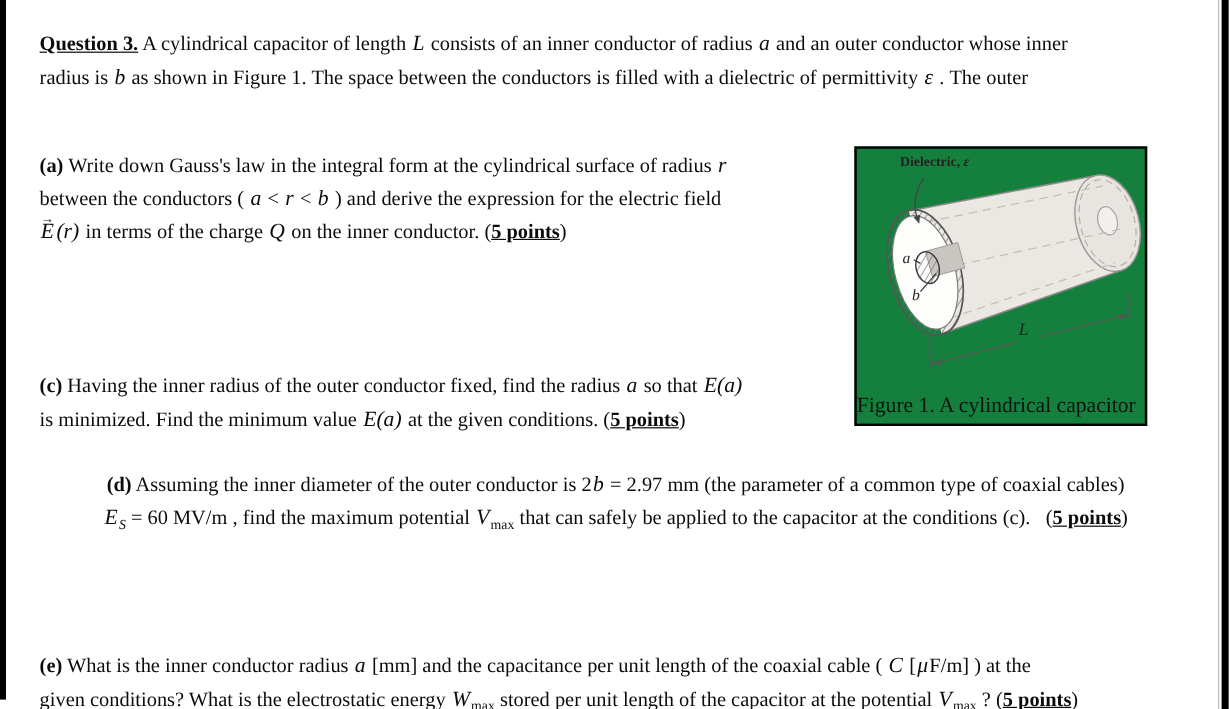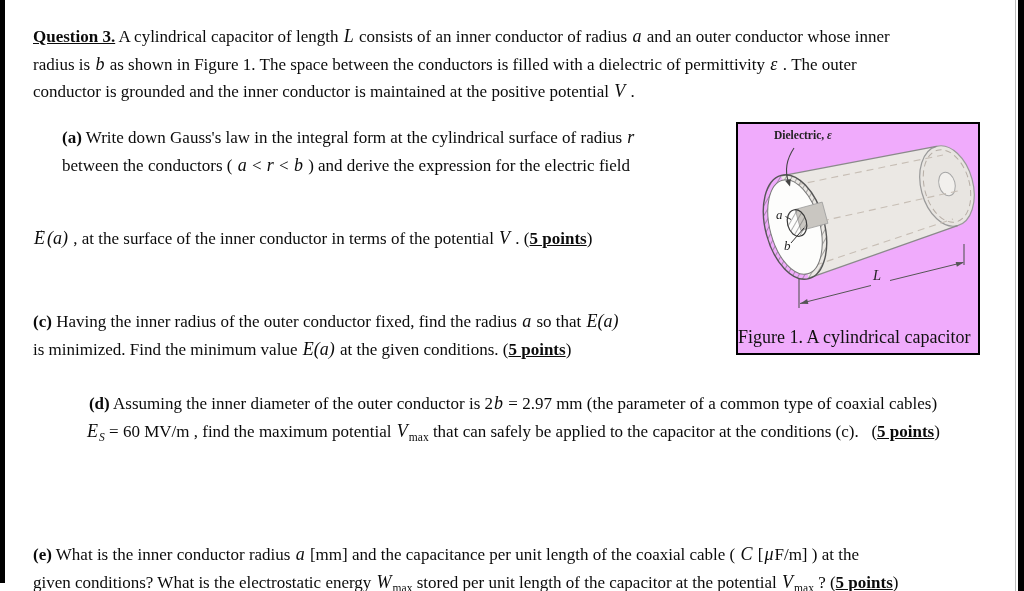--- a/index.html
+++ b/index.html
@@ -8,39 +8,39 @@
     font-family:"Liberation Serif", serif;color:#0b0b0b;
   }
   .edge{position:absolute;background:#000;}
   #edge-left{left:0;top:0;width:5px;height:583px;}
   #edge-right{left:1018px;top:0;width:6px;height:591px;}
   #edge-right-line{position:absolute;left:1015px;top:0;width:1px;height:591px;background:#bdbdbd;}
 
   .para{position:absolute;font-size:17px;line-height:27.5px;}
   .line{white-space:nowrap;}
   #p-intro{top:23px;left:33px;width:960px;}
-  #p-a{top:124px;left:33px;width:680px;margin-left:29px;}
+  #p-a{top:124px;left:33px;width:680px;}
   #p-b{top:225px;left:33px;width:680px;}
   #p-c{top:308px;left:33px;width:680px;}
   #p-d{top:390px;left:33px;width:960px;text-align:center;}
   #p-e{top:500px;left:33px;width:960px;margin-top:41px;}
 
   .r-n{}
   .r-b{font-weight:bold;}
   .r-bu{font-weight:bold;text-decoration:underline;}
   .r-i{font-style:italic;font-size:18px;padding:0 1px;}
   .r-vec{font-style:italic;font-size:18px;padding:0 1px;position:relative;display:inline-block;}
   .r-vec::after{content:"\2192";position:absolute;left:1px;top:-9px;font-size:11px;font-style:normal;}
   .r-sub{font-size:11.5px;vertical-align:-4px;}
   .r-subi{font-size:11.5px;font-style:italic;vertical-align:-4px;}
   .r-sup{font-size:11.5px;vertical-align:7px;}
 
   #figure-box{
-    position:absolute;left:736px;top:122px;width:244px;height:233px;
-    border:2px solid #000;box-sizing:border-box;background:#f0abfc;
+    position:absolute;left:712px;top:122px;width:244px;height:233px;
+    border:2px solid #000;box-sizing:border-box;background:#15803d;
   }
   #fig-svg{position:absolute;left:0;top:0;}
   .fig-label{position:absolute;font-style:italic;color:#222;}
   #fig-dielectric{position:absolute;left:36px;top:5px;font-size:11.5px;font-weight:bold;color:#222;font-style:normal;}
   #fig-dielectric .sym{font-style:italic;}
   #fig-a{left:38px;top:83px;font-size:13px;}
   #fig-b{left:46px;top:114px;font-size:13px;}
   #fig-L{left:135px;top:143px;font-size:14.5px;}
   #fig-caption{
     position:absolute;left:0;top:203px;width:100%;
@@ -52,28 +52,27 @@
 
 <div id="page">
 
   <div class="edge" id="edge-left"></div>
   <div class="edge" id="edge-right"></div>
   <div id="edge-right-line"></div>
 
   <div class="para" id="p-intro">
       <div class="line"><span class="r-bu">Question 3.</span><span class="r-n"> A cylindrical capacitor of length </span><span class="r-i">L</span><span class="r-n"> consists of an inner conductor of radius </span><span class="r-i">a</span><span class="r-n"> and an outer conductor whose inner</span></div>
       <div class="line"><span class="r-n">radius is </span><span class="r-i">b</span><span class="r-n"> as shown in Figure 1. The space between the conductors is filled with a dielectric of permittivity </span><span class="r-i">ε</span><span class="r-n"> . The outer</span></div>
-      <div class="line"><span class="r-n">conductor is grounded and the inner conductor is maintained at the positive potential </span><span class="r-i">V</span><span class="r-n"> .</span></div>
     </div>
   <div class="para" id="p-a">
       <div class="line"><span class="r-b">(a)</span><span class="r-n"> Write down Gauss's law in the integral form at the cylindrical surface of radius </span><span class="r-i">r</span></div>
       <div class="line"><span class="r-n">between the conductors ( </span><span class="r-i">a</span><span class="r-n"> &lt; </span><span class="r-i">r</span><span class="r-n"> &lt; </span><span class="r-i">b</span><span class="r-n"> ) and derive the expression for the electric field</span></div>
+      <div class="line"><span class="r-vec">E</span><span class="r-i">(r)</span><span class="r-n"> in terms of the charge </span><span class="r-i">Q</span><span class="r-n"> on the inner conductor. (</span><span class="r-bu">5 points</span><span class="r-n">)</span></div>
     </div>
   <div class="para" id="p-b">
-      <div class="line"><span class="r-vec">E</span><span class="r-i">(a)</span><span class="r-n"> , at the surface of the inner conductor in terms of the potential </span><span class="r-i">V</span><span class="r-n"> . (</span><span class="r-bu">5 points</span><span class="r-n">)</span></div>
     </div>
   <div class="para" id="p-c">
       <div class="line"><span class="r-b">(c)</span><span class="r-n"> Having the inner radius of the outer conductor fixed, find the radius </span><span class="r-i">a</span><span class="r-n"> so that </span><span class="r-i">E(a)</span></div>
       <div class="line"><span class="r-n">is minimized. Find the minimum value </span><span class="r-i">E(a)</span><span class="r-n"> at the given conditions. (</span><span class="r-bu">5 points</span><span class="r-n">)</span></div>
     </div>
   <div class="para" id="p-d">
       <div class="line"><span class="r-b">(d)</span><span class="r-n"> Assuming the inner diameter of the outer conductor is 2</span><span class="r-i">b</span><span class="r-n"> = 2.97 mm (the parameter of a common type of coaxial cables)</span></div>
       <div class="line"><span class="r-i">E</span><span class="r-subi">S</span><span class="r-n"> = 60 MV/m , find the maximum potential </span><span class="r-i">V</span><span class="r-sub">max</span><span class="r-n"> that can safely be applied to the capacitor at the conditions (c).&nbsp;&nbsp; (</span><span class="r-bu">5 points</span><span class="r-n">)</span></div>
     </div>
   <div class="para" id="p-e">

